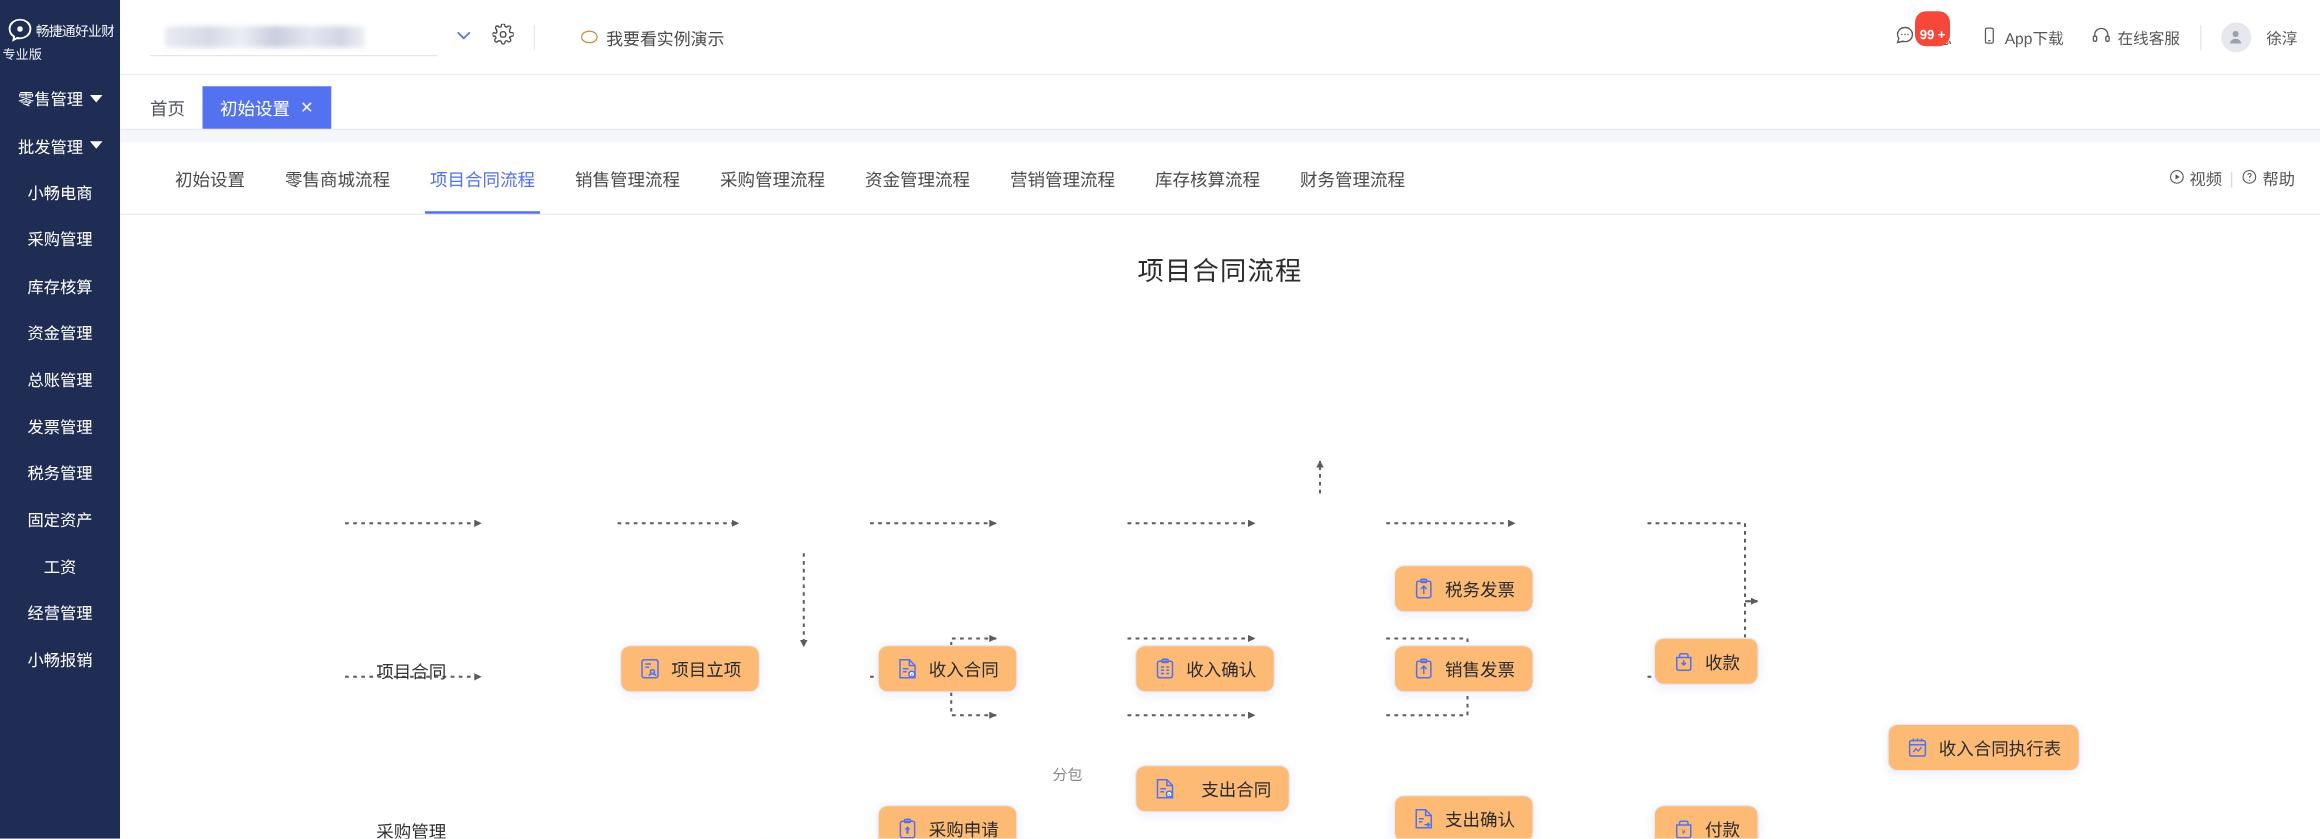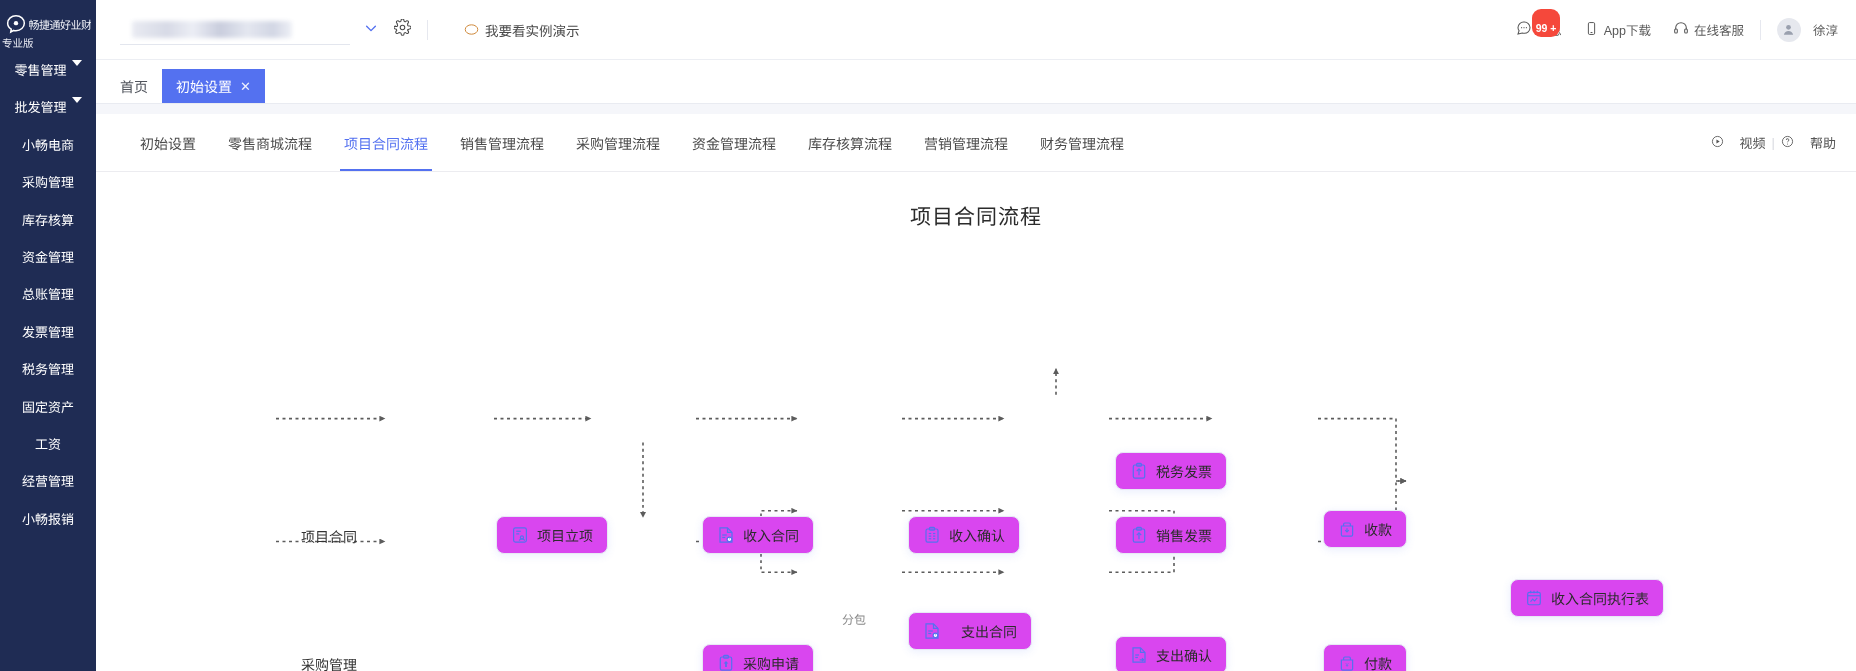--- a/index.html
+++ b/index.html
@@ -24,21 +24,21 @@
            align-items: center; justify-content: center; padding-top: 4px; }
   .brand-row { display: flex; align-items: center; gap: 3px; }
   .brand-logo { width: 20px; height: 20px; flex: 0 0 20px; }
   .brand-name { color: #f0f2f8; font-size: 11px; white-space: nowrap;
                 letter-spacing: -0.5px; overflow: hidden; max-width: 62px; }
   .brand-sub { color: #e8eaf2; font-size: 10.5px; margin-top: 1px;
                align-self: flex-start; margin-left: 8px; }
 
   .nav { width: 96px; display: flex; flex-direction: column; }
   .nav-item {
-    height: 37.4px; display: flex; align-items: flex-start; justify-content: center;
+    height: 37.4px; display: flex; align-items: center; justify-content: center;
     gap: 5px; color: #ffffff; font-size: 13px; cursor: pointer;
     white-space: nowrap;
   }
   .caret { width: 0; height: 0; border-left: 5px solid transparent;
            border-right: 5px solid transparent; border-top: 6px solid #ffffff; }
 
   
   .main { flex: 1; display: flex; flex-direction: column; min-width: 0;
           background: #f5f6fa; }
 
@@ -83,31 +83,31 @@
                padding: 0 20px 0 28px; border-bottom: 1px solid #ececf0;
                margin-top: 10px; }
   .mtab { font-size: 14px; color: #4b4b4b; padding: 0 16px; cursor: pointer;
           height: 57px; display: flex; align-items: center; position: relative;
           white-space: nowrap; }
   .mtab.active { color: #5471f0; }
   .mtab.active::after { content: ""; position: absolute; left: 12px; right: 12px;
           bottom: 0; height: 2px; background: #5471f0; }
   .mb-right { margin-left: auto; display: flex; align-items: center;
               gap: 6px; font-size: 13px; color: #555; white-space: nowrap; }
-  .mb-link { display: flex; align-items: center; gap: 16px; cursor: pointer; justify-content: flex-end; }
+  .mb-link { display: flex; align-items: center; gap: 4px; cursor: pointer; justify-content: flex-end; }
   .mb-sep { color: #d8dae1; }
 
   
   .canvas { flex: 1; background: #fff; position: relative; overflow: hidden; }
   .flow-title { text-align: center; font-size: 21px; color: #2b2b2b;
                 padding-top: 28px; letter-spacing: 1px; }
 
   .stage { position: absolute; inset: 0; }
   .node {
-    position: absolute; height: 38px; background: #d946ef;
+    position: absolute; height: 38px; background: #fdba74;
     border: 1px solid #e7e9f4; border-radius: 8px;
     box-shadow: 0 2px 8px rgba(84,113,240,.12);
     display: flex; align-items: center; gap: 8px;
     padding: 0 14px; font-size: 14px; color: #2c2c2c;
     cursor: pointer; white-space: nowrap;
   }
   .node .ico { width: 18px; height: 18px; flex: 0 0 18px; display:block; }
   .rowlabel { position: absolute; font-size: 14px; color: #333;
               white-space: nowrap; }
   .edgelabel { position: absolute; font-size: 12px; color: #8a8a8a;
@@ -278,24 +278,24 @@
       <div class="mtab">
         <span>销售管理流程</span>
         </div>
       <div class="mtab">
         <span>采购管理流程</span>
         </div>
       <div class="mtab">
         <span>资金管理流程</span>
         </div>
       <div class="mtab">
+        <span>营销管理流程</span>
+        </div>
+      <div class="mtab">
         <span>库存核算流程</span>
-        </div>
-      <div class="mtab">
-        <span>营销管理流程</span>
         </div>
       <div class="mtab">
         <span>财务管理流程</span>
         </div>
 
       <div class="mb-right">
         <span class="mb-link">
           <span>
             <svg width="13" height="13" viewBox="0 0 24 24" fill="none" stroke="#555" stroke-width="1.6">
               <circle cx="12" cy="12" r="9.4"></circle>

